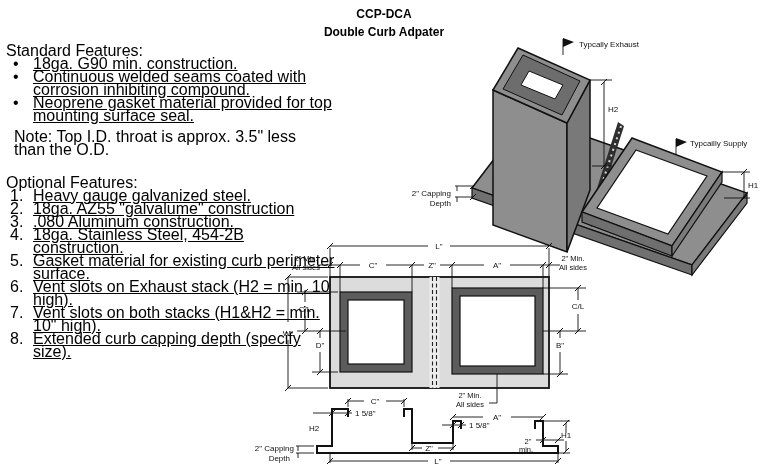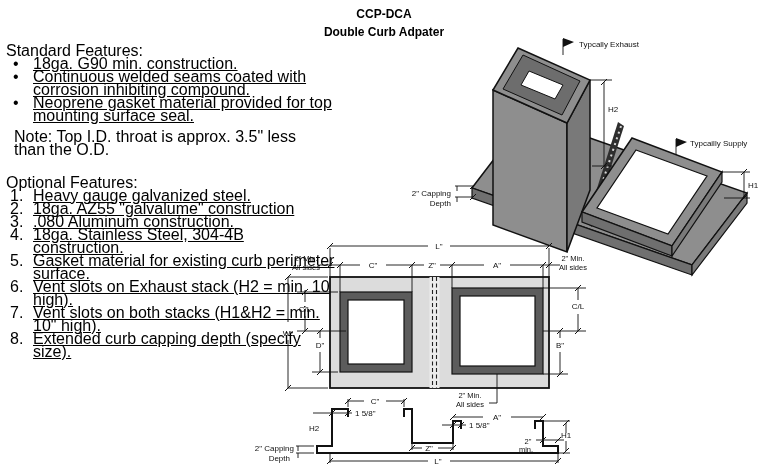--- a/index.html
+++ b/index.html
@@ -39,21 +39,21 @@
       <li>Continuous welded seams coated with corrosion inhibiting compound.</li>
       <li>Neoprene gasket material provided for top mounting surface seal.</li>
     </ul>
     <p class="note">Note: Top I.D. throat is approx. 3.5" less than the O.D.</p>
     <div class="gap"></div>
     <div class="heading">Optional Features:</div>
     <ol class="opt-list">
       <li><span class="num">1.</span><span>Heavy gauge galvanized steel.</span></li>
       <li><span class="num">2.</span><span>18ga. AZ55 "galvalume" construction</span></li>
       <li><span class="num">3.</span><span>.080 Aluminum construction.</span></li>
-      <li><span class="num">4.</span><span>18ga. Stainless Steel, 304-4B construction.</span></li>
+      <li><span class="num">4.</span><span>18ga. Stainless Steel, 454-2B construction.</span></li>
       <li><span class="num">5.</span><span>Gasket material for existing curb perimeter surface.</span></li>
       <li><span class="num">6.</span><span>Vent slots on Exhaust stack (H2 = min. 10" high).</span></li>
       <li><span class="num">7.</span><span>Vent slots on both stacks (H1&amp;H2 = min. 10" high).</span></li>
       <li><span class="num">8.</span><span>Extended curb capping depth (specify size).</span></li>
     </ol>
   </div>
 
   <svg width="768" height="467" viewBox="0 0 768 467">
 
     <g>

